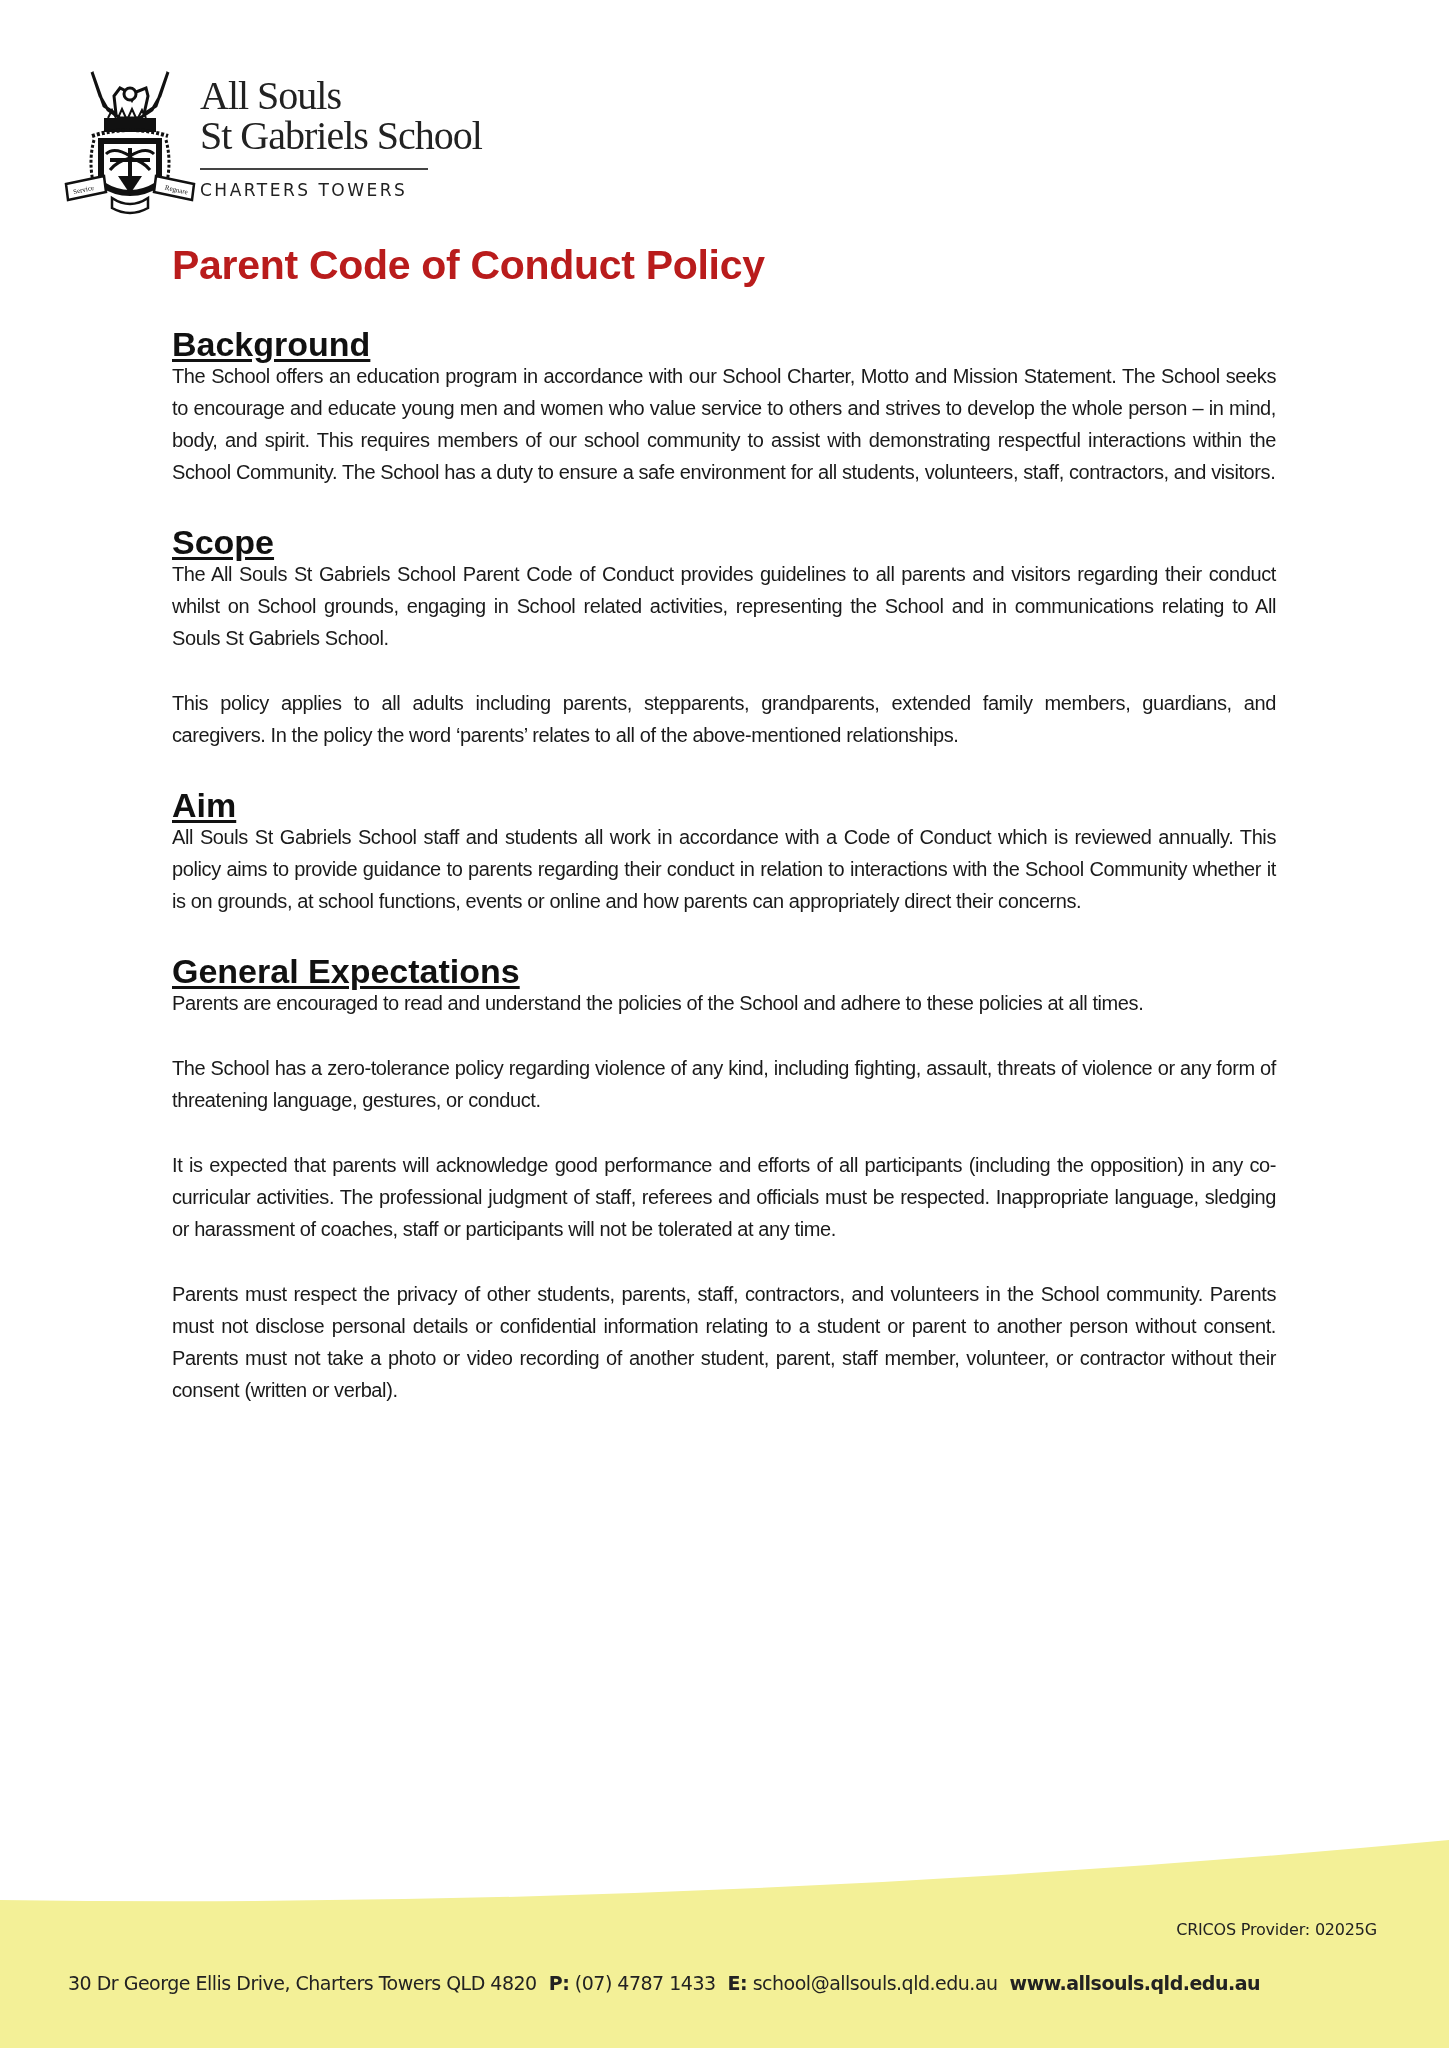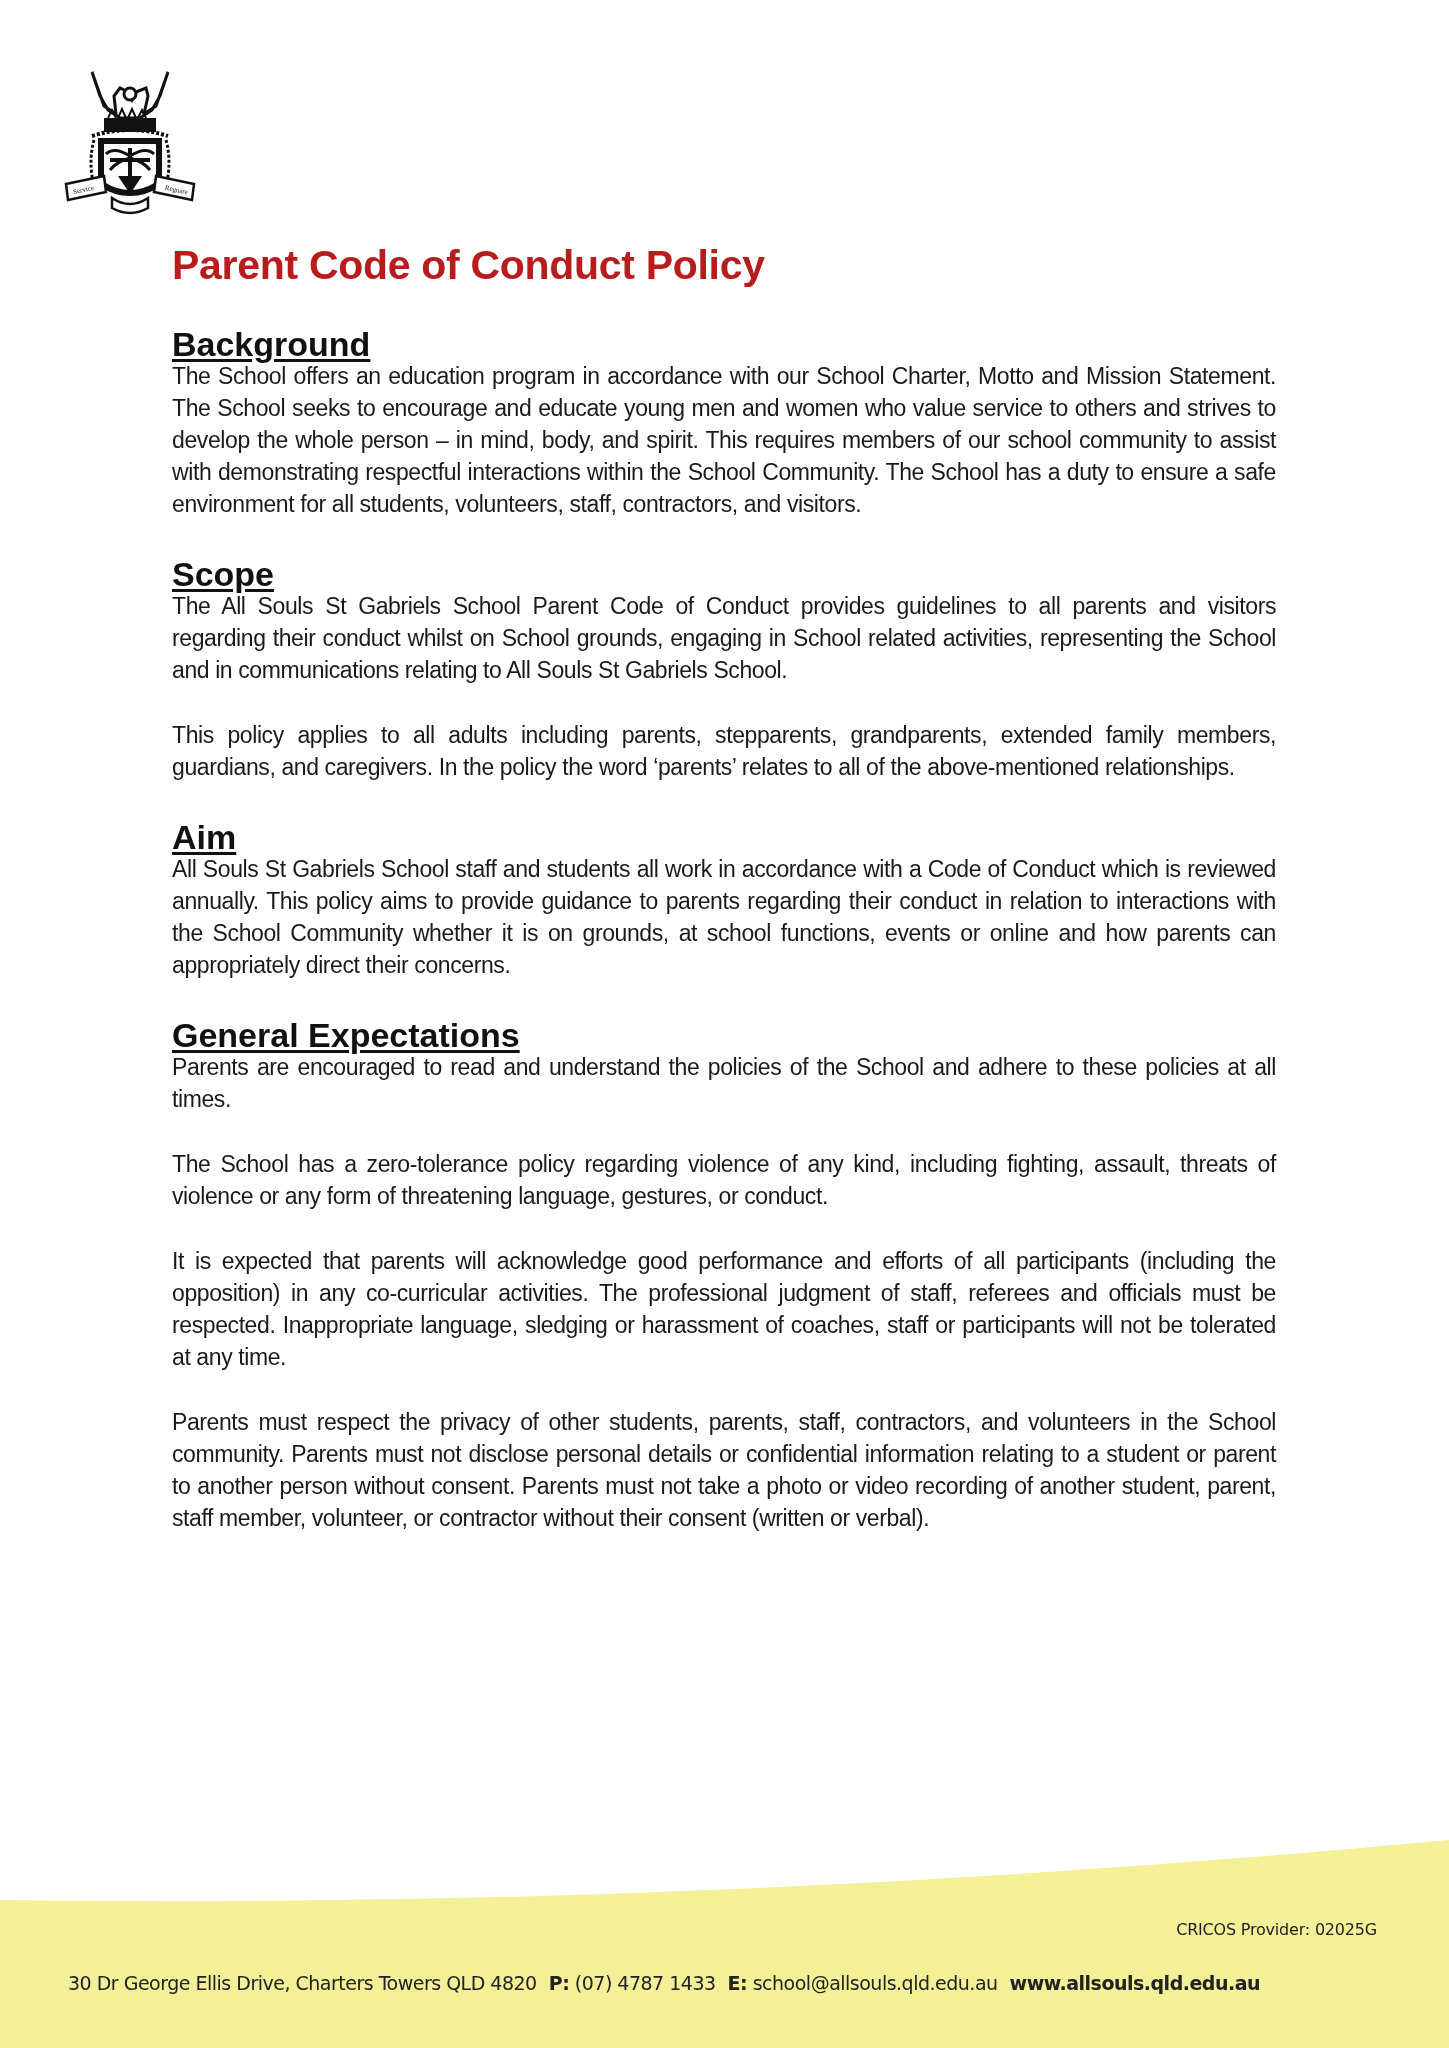--- a/index.html
+++ b/index.html
@@ -15,21 +15,21 @@
   .wm-rule { width: 228px; height: 2px; background: #444; margin-top: 12px; }
   .wm-sub { font-family: "DejaVu Sans", sans-serif; font-size: 17px; letter-spacing: 2.5px;
          color: #222; margin-top: 10px; white-space: nowrap; }
 
   
   .content { position: absolute; left: 172px; top: 240px; width: 1104px; }
   .title { font-family: "Liberation Sans", sans-serif; font-weight: bold; font-size: 41px;
            color: #b91c1c; margin: 0 0 38px 0; letter-spacing: -0.3px; line-height: 50px; }
   .heading { font-weight: bold; font-size: 34px; text-decoration: underline;
              text-underline-offset: 3px; color: #111; line-height: 32px; margin: 0; }
-  .para { font-family: "Liberation Sans", sans-serif; font-size: 23px; line-height: 32px;
+  .para { font-family: "Liberation Sans", sans-serif; font-size: 20px; line-height: 32px;
           text-align: justify; color: #1a1a1a; margin: 0; letter-spacing: -0.4px; }
   .section { margin-bottom: 38px; }
   .para + .para { margin-top: 33px; }
 
   
   .footer-wave { position: absolute; left: 0; top: 1840px; width: 1449px; height: 208px; }
   .cricos { position: absolute; right: 72px; top: 1920px; font-size: 16px; color: #222;
             font-family: "DejaVu Sans", sans-serif; letter-spacing: -0.2px; margin-left: 28px; }
   .contact { position: absolute; left: 68px; top: 1972px; width: 1310px; font-size: 19px;
              color: #222; white-space: nowrap; font-family: "DejaVu Sans", sans-serif;
@@ -61,20 +61,26 @@
 
     <path d="M30 74 Q24 96 30 120 M102 74 Q108 96 102 120" stroke="#111" stroke-width="3" fill="none" stroke-dasharray="3 2"></path>
 
     <path d="M2 118 L40 110 L42 126 L4 134 Z" fill="#fff" stroke="#111" stroke-width="2.5"></path>
     <path d="M130 118 L92 110 L90 126 L128 134 Z" fill="#fff" stroke="#111" stroke-width="2.5"></path>
     <text x="20" y="126" font-size="7" font-family="Liberation Serif, serif" text-anchor="middle" transform="rotate(-12 20 126)" fill="#111">Service</text>
     <text x="112" y="126" font-size="7" font-family="Liberation Serif, serif" text-anchor="middle" transform="rotate(12 112 126)" fill="#111">Regnare</text>
 
     <path d="M48 132 Q66 144 84 132 L84 142 Q66 152 48 142 Z" fill="#fff" stroke="#111" stroke-width="2.5"></path>
   </svg>
+  <div class="wordmark">
+    <div class="wm-line1">All Souls</div>
+    <div class="wm-line2">St Gabriels School</div>
+    <div class="wm-rule"></div>
+    <div class="wm-sub">CHARTERS TOWERS</div>
+  </div>
 </div>
 
 <div class="content">
   <h1 class="title">Parent Code of Conduct Policy</h1>
 
   <div class="section">
     <h2 class="heading">Background</h2>
     <p class="para">The School offers an education program in accordance with our School Charter, Motto and Mission Statement. The School seeks to encourage and educate young men and women who value service to others and strives to develop the whole person – in mind, body, and spirit. This requires members of our school community to assist with demonstrating respectful interactions within the School Community. The School has a duty to ensure a safe environment for all students, volunteers, staff, contractors, and visitors.</p>
   </div>
 

